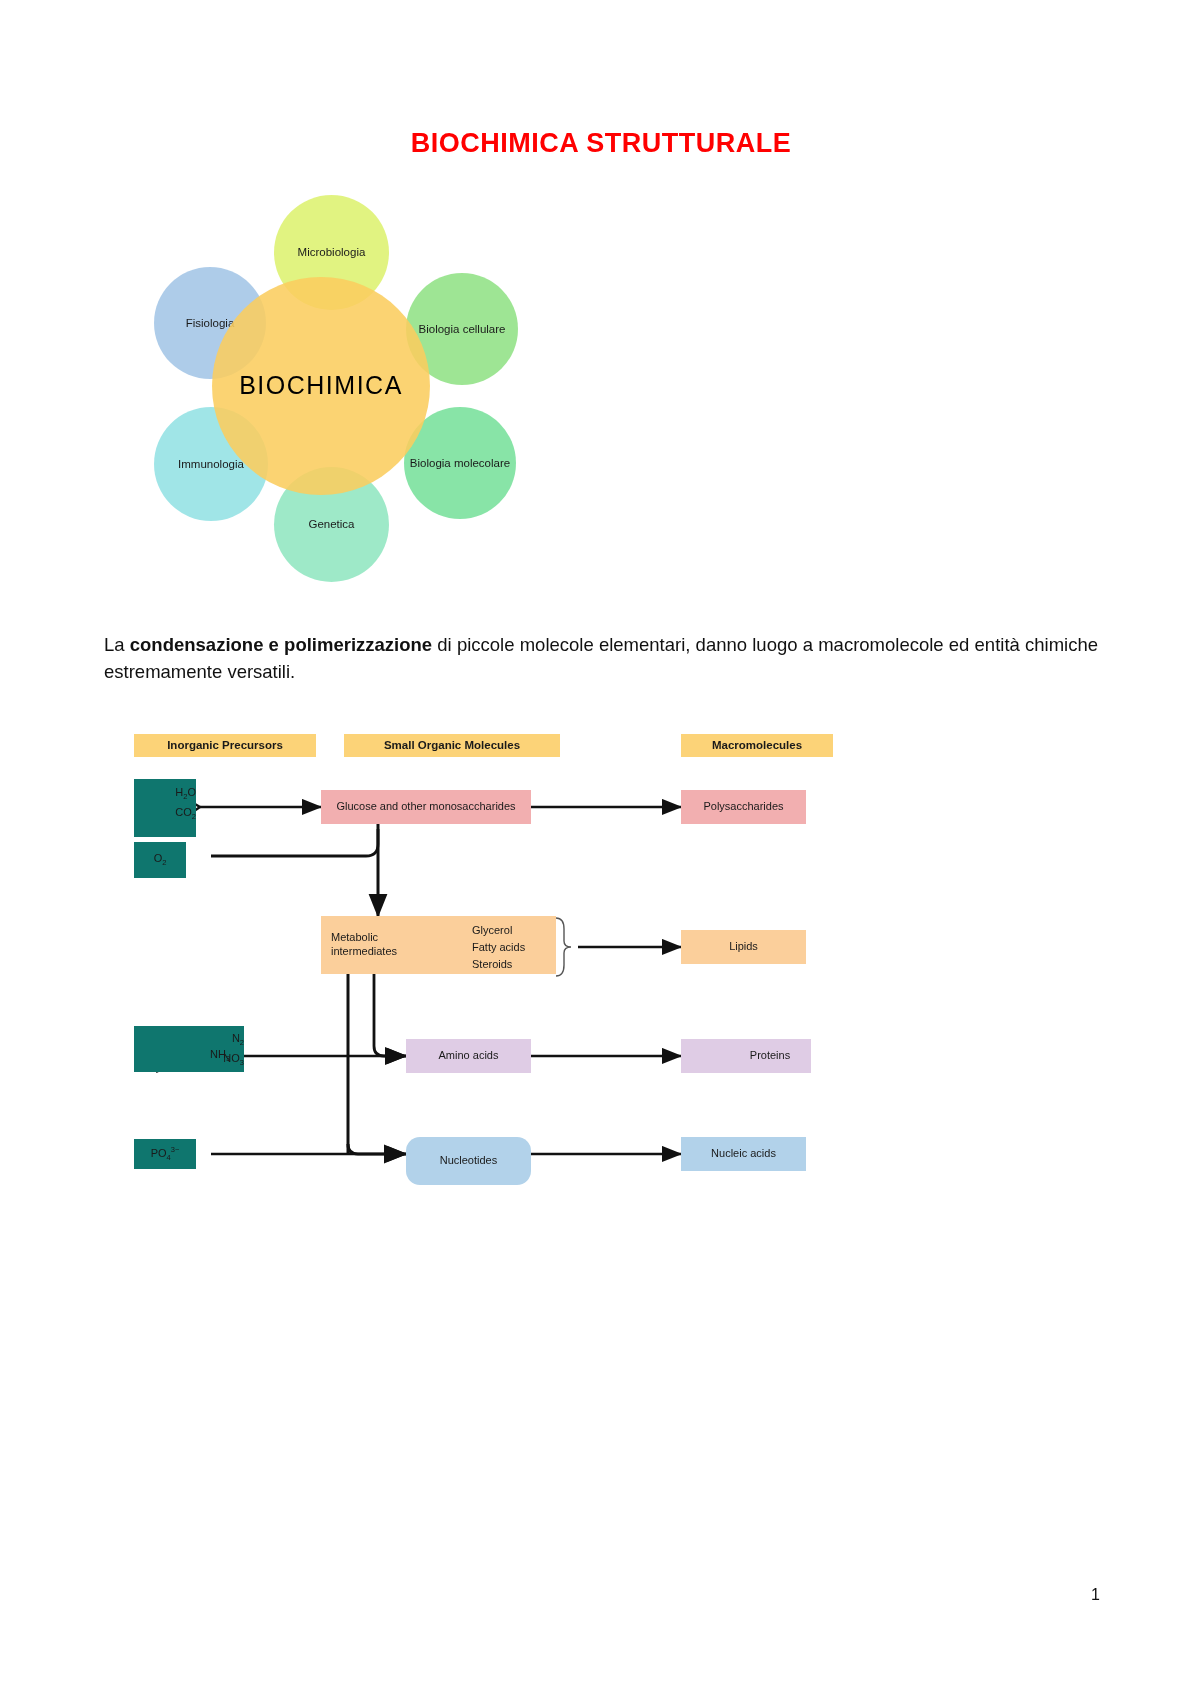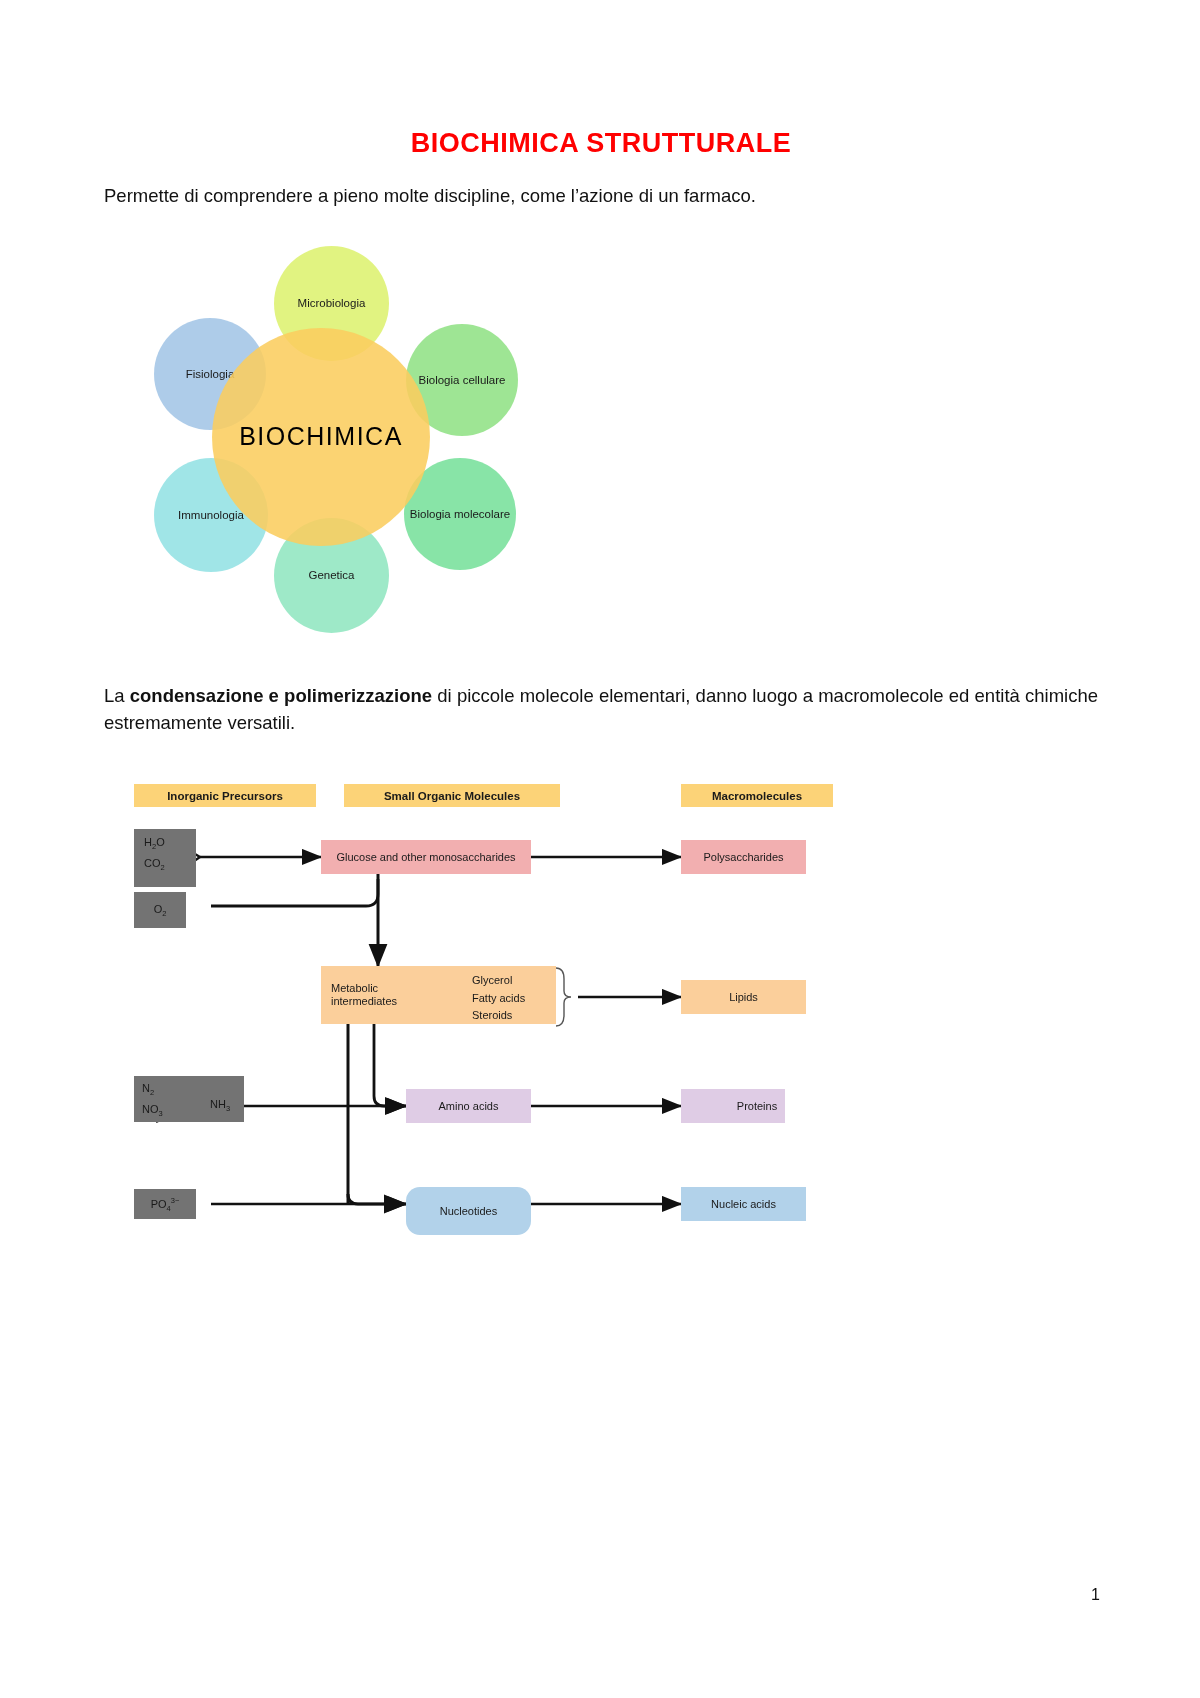--- a/index.html
+++ b/index.html
@@ -133,33 +133,33 @@
     font-size: 11px;
     color: #1a1a1a;
   }
   .flow-wrap svg { position: absolute; left: 0; top: 0; }
   .fbox {
     position: absolute;
     box-sizing: border-box;
     display: flex;
     align-items: center;
     justify-content: center;
-    text-align: left;
+    text-align: right;
     line-height: 1.25;
     font-size: 11px;
     color: #1a1a1a;
     z-index: 5;
   }
   .hdr {
     font-weight: bold;
     font-size: 11.5px;
     background: #FCD378;
     height: 23px;
   }
-  .c-yellow   { background: #737373; }
+  .c-yellow   { background: #0f766e; }
   .c-pink     { background: #F2AFB0; }
   .c-orange   { background: #FBCF9B; }
   .c-purple   { background: #DFCCE5; }
   .c-blue     { background: #B2D2EA; }
   .sub {
     font-size: 7.5px;
     vertical-align: sub;
   }
   .sup {
     font-size: 7.5px;
@@ -183,21 +183,20 @@
   }
 </style>
 </head>
 <body>
 
 <div class="page">
   <div class="content">
 
     <h1 class="doc-title">BIOCHIMICA STRUTTURALE</h1>
 
-    <p class="para p-intro2">Permette di comprendere a pieno molte discipline, come l’azione di un farmaco.</p>
 
     <div class="circles-wrap">
       <div class="circ circ-microbiologia">
         <span>Microbiologia</span>
       </div>
       <div class="circ circ-fisiologia">
         <span>Fisiologia</span>
       </div>
       <div class="circ circ-biologia-cellulare">
         <span>Biologia cellulare</span>
@@ -316,21 +315,21 @@
       <div class="fbox c-blue" style="left:290px; top:403px; width:125px; height:48px;border-radius:14px;">
         <span>Nucleotides</span>
       </div>
 
       <div class="fbox c-pink" style="left:565px; top:56px; width:125px; height:34px;">
         <span>Polysaccharides</span>
       </div>
       <div class="fbox c-orange" style="left:565px; top:196px; width:125px; height:34px;">
         <span>Lipids</span>
       </div>
-      <div class="fbox c-purple" style="left:565px; top:305px; width:104px; height:34px;padding-left:48px;">
+      <div class="fbox c-purple" style="left:565px; top:305px; width:130px; height:34px;padding-left:48px;">
         <span>Proteins</span>
       </div>
       <div class="fbox c-blue" style="left:565px; top:403px; width:125px; height:34px;">
         <span>Nucleic acids</span>
       </div>
 
     </div>
 
   </div>
 

